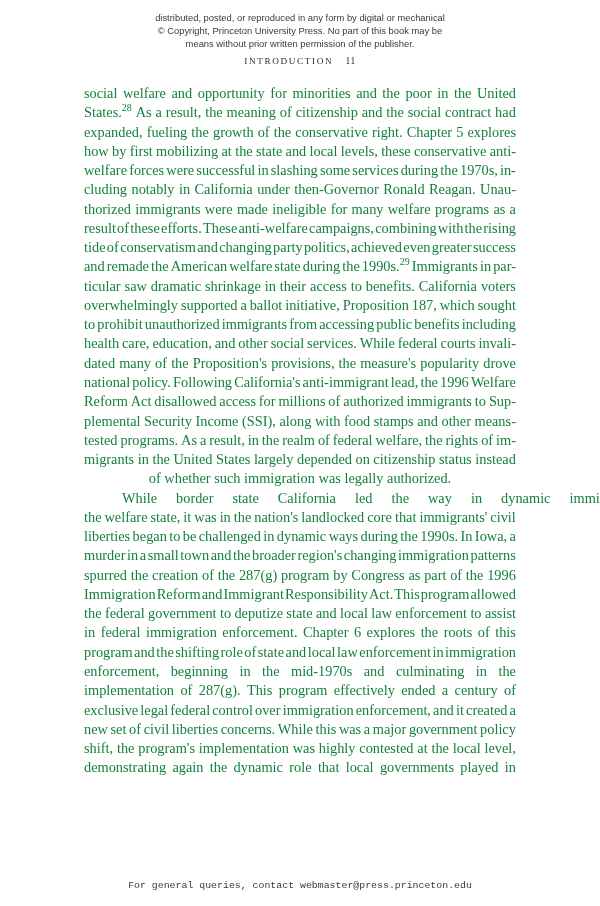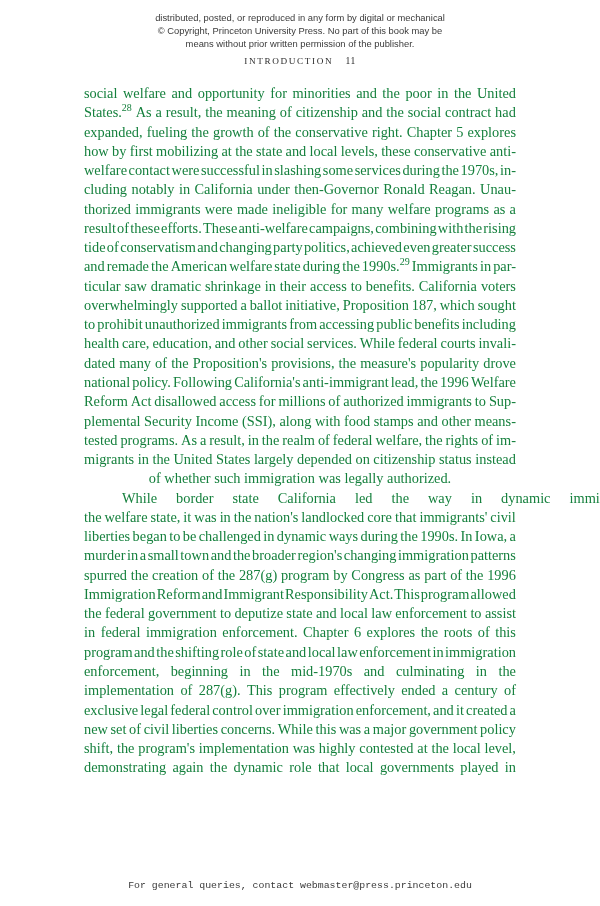--- a/index.html
+++ b/index.html
@@ -174,21 +174,21 @@
         <span>state</span>
         <span>and</span>
         <span>local</span>
         <span>levels,</span>
         <span>these</span>
         <span>conservative</span>
         <span>anti-</span>
       </span>
     <span class="ln j">
         <span>welfare</span>
-        <span>contact</span>
+        <span>forces</span>
         <span>were</span>
         <span>successful</span>
         <span>in</span>
         <span>slashing</span>
         <span>some</span>
         <span>services</span>
         <span>during</span>
         <span>the</span>
         <span>1970s,</span>
         <span>in-</span>

